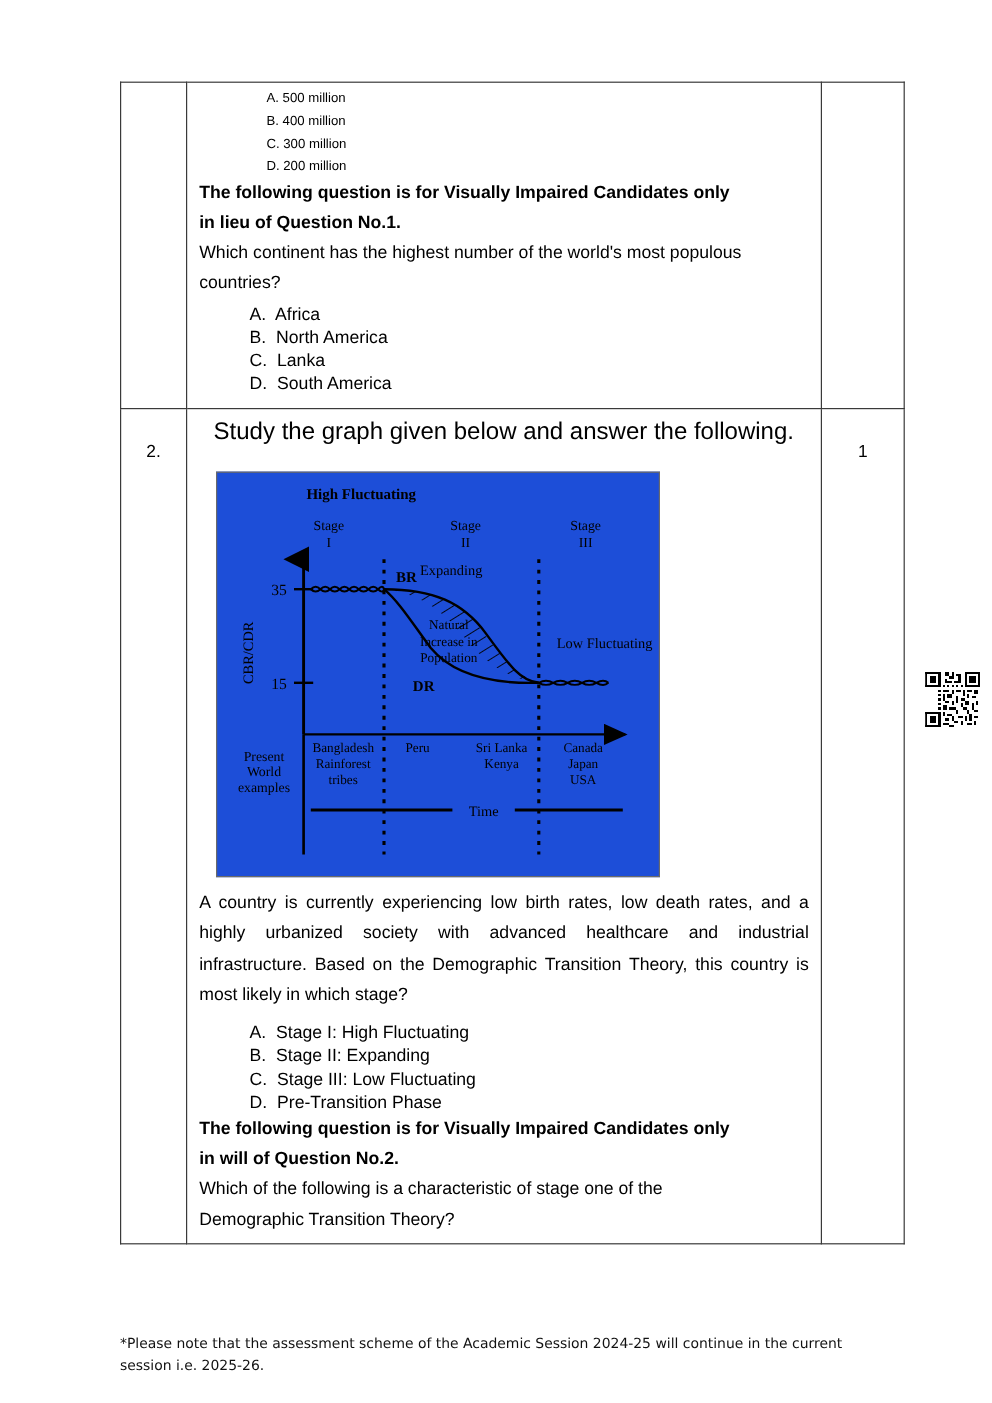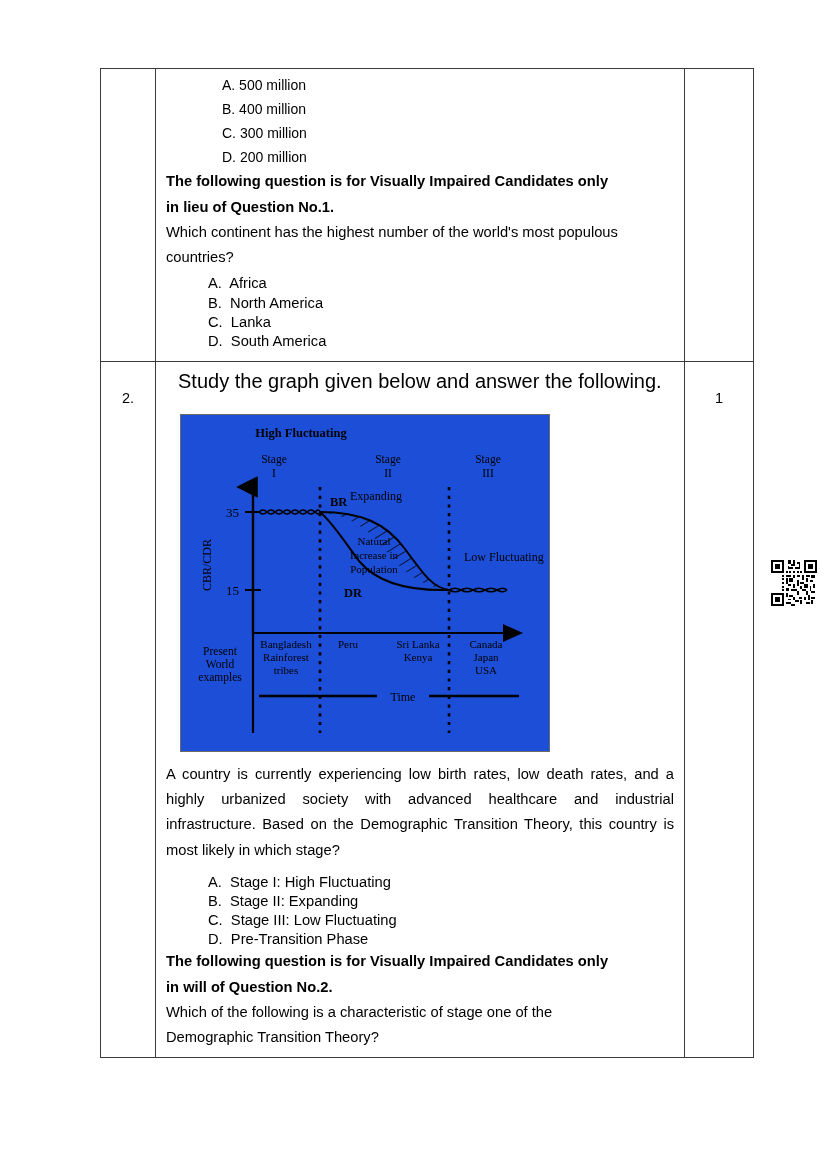--- a/index.html
+++ b/index.html
@@ -50,21 +50,21 @@
     padding-top: 26px;
     line-height: 1.4;
   }
 
   .cellbody {
     padding: 4px 10px 6px 10px;
   }
 
   
   .opt-line {
-    font-size: 14px;
+    font-size: 11px;
     line-height: 1.72;
     padding-left: 56px;
   }
   .para {
     font-size: 14.7px;
     line-height: 1.72;
     margin: 0;
   }
   .para.justify { text-align: justify; }
   .bold-note {
@@ -375,14 +375,15 @@
         <rect x="13" y="22" width="2" height="1"></rect>
           <rect x="16" y="22" width="1" height="2"></rect>
         <rect x="19" y="23" width="2" height="1"></rect>
           <rect x="22" y="22" width="1" height="2"></rect>
         <rect x="8" y="23" width="3" height="1"></rect>
           <rect x="11" y="24" width="2" height="1"></rect>
       </g>
     </svg>
   </div>
 
+  <div id="footnote">*Please note that the assessment scheme of the Academic Session 2024-25 will continue in the current session i.e. 2025-26.</div>
 
 </div>
 
 </body></html>

